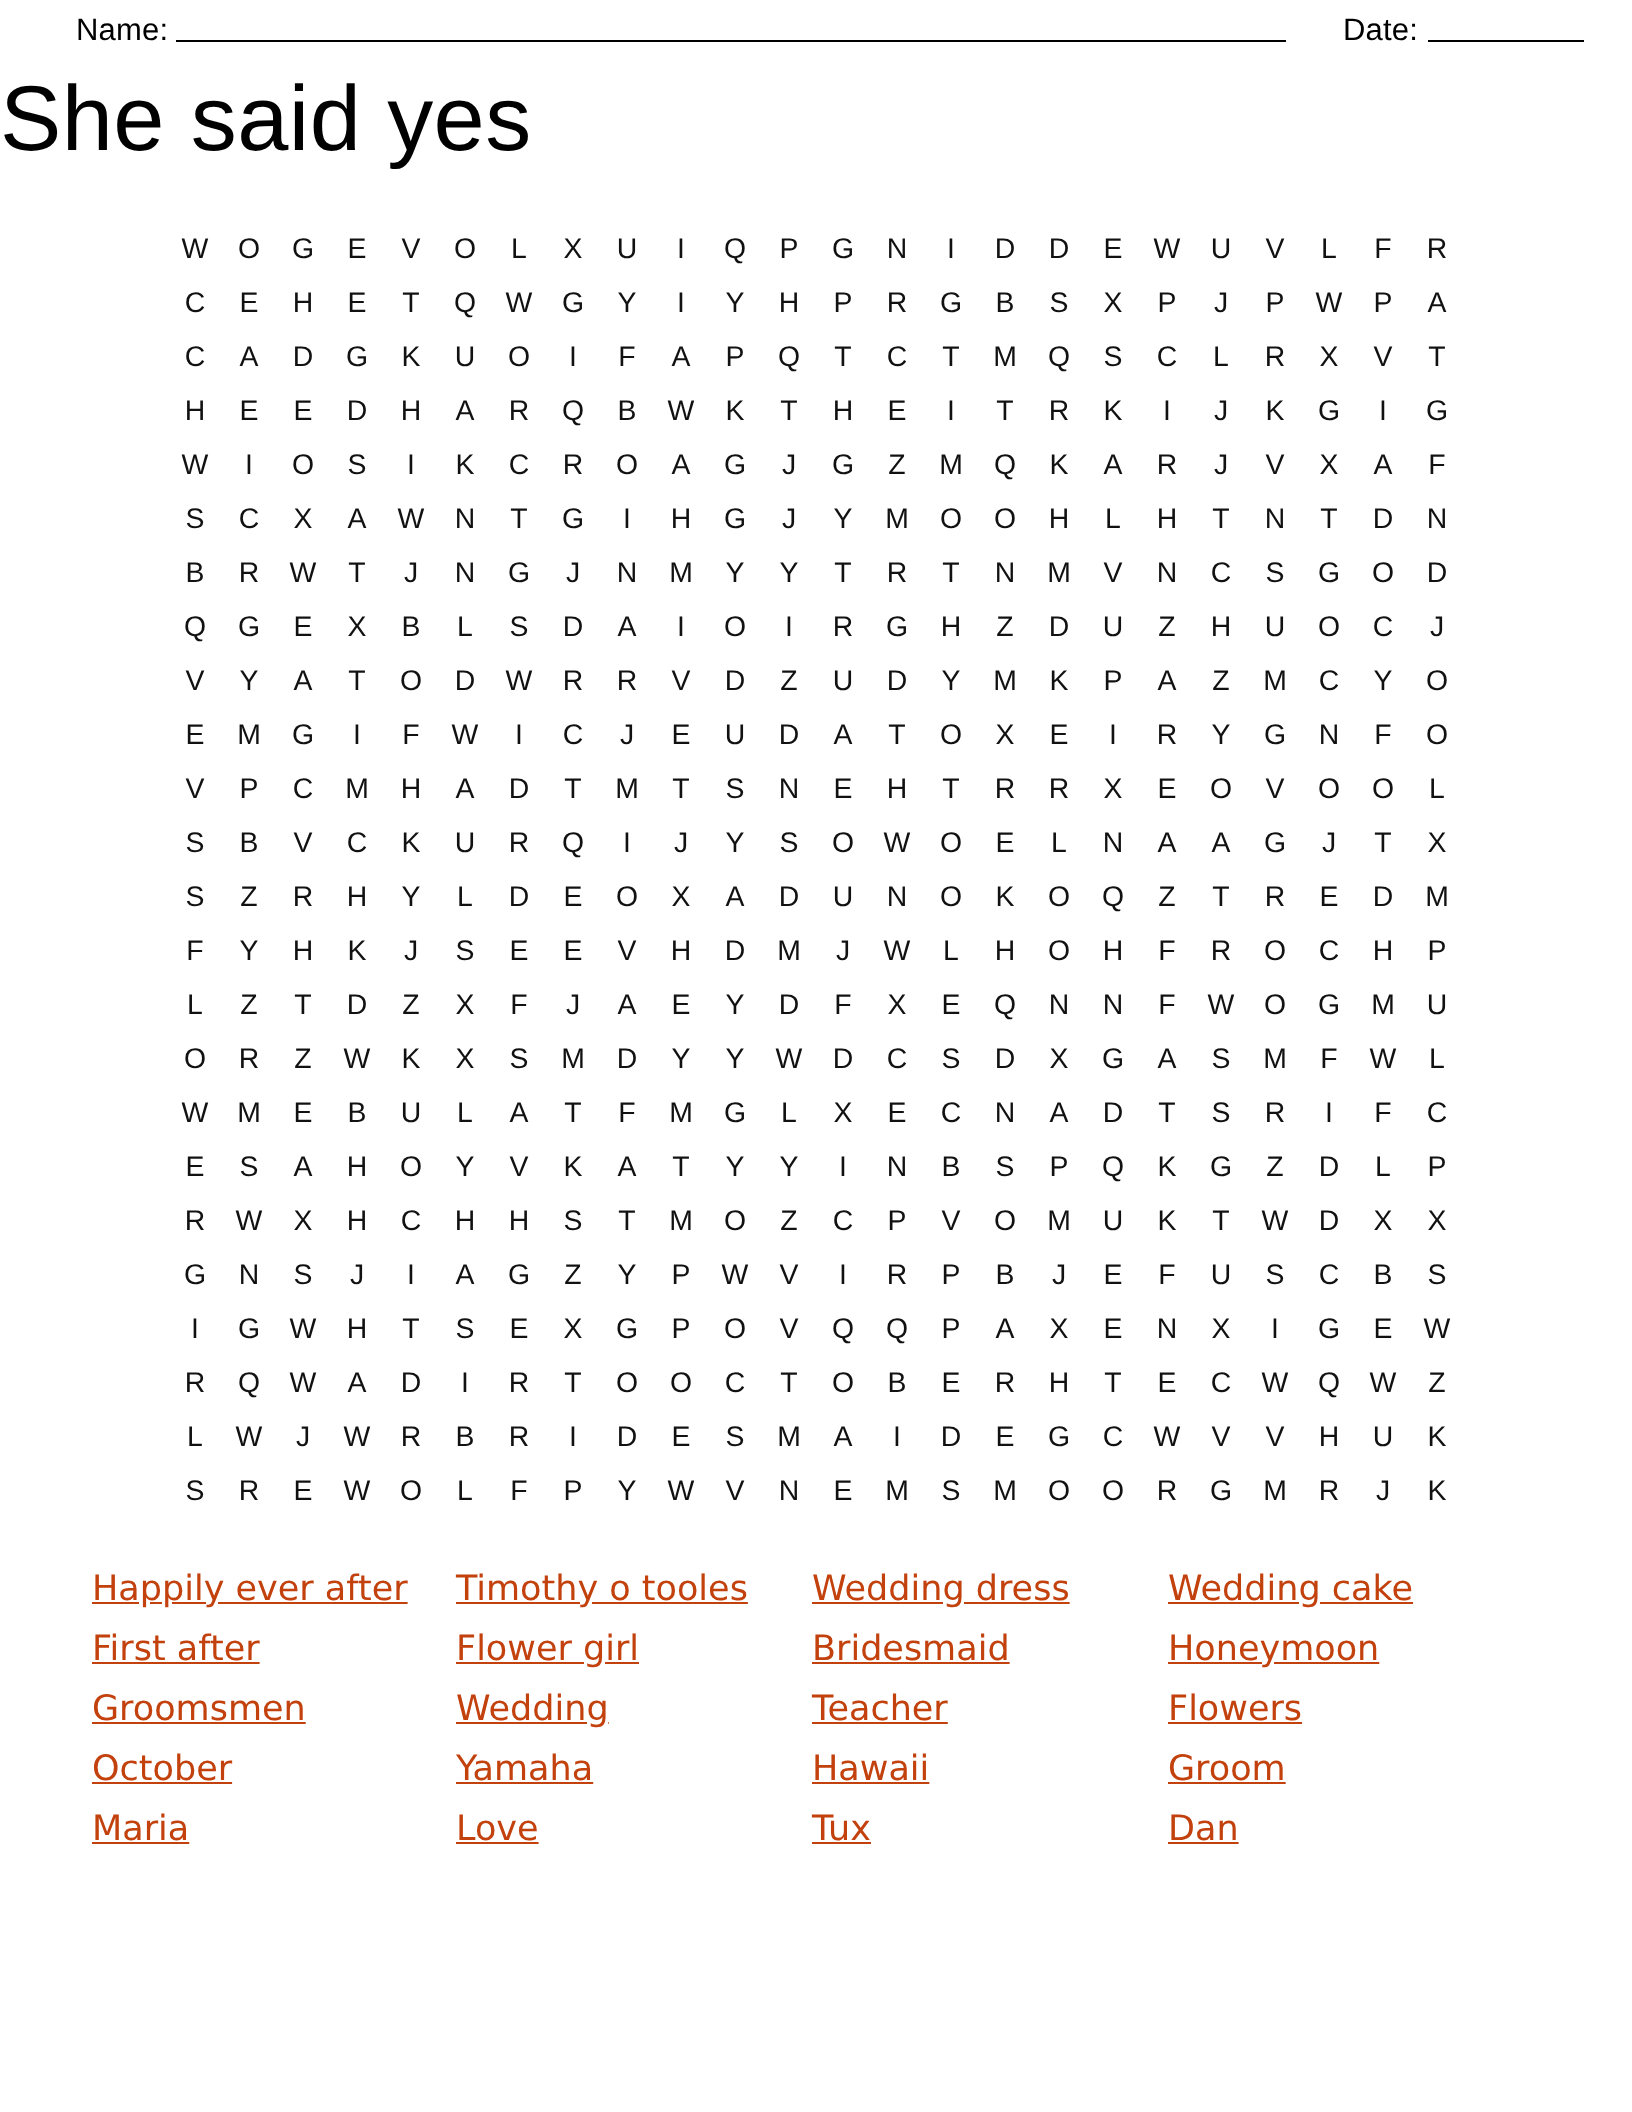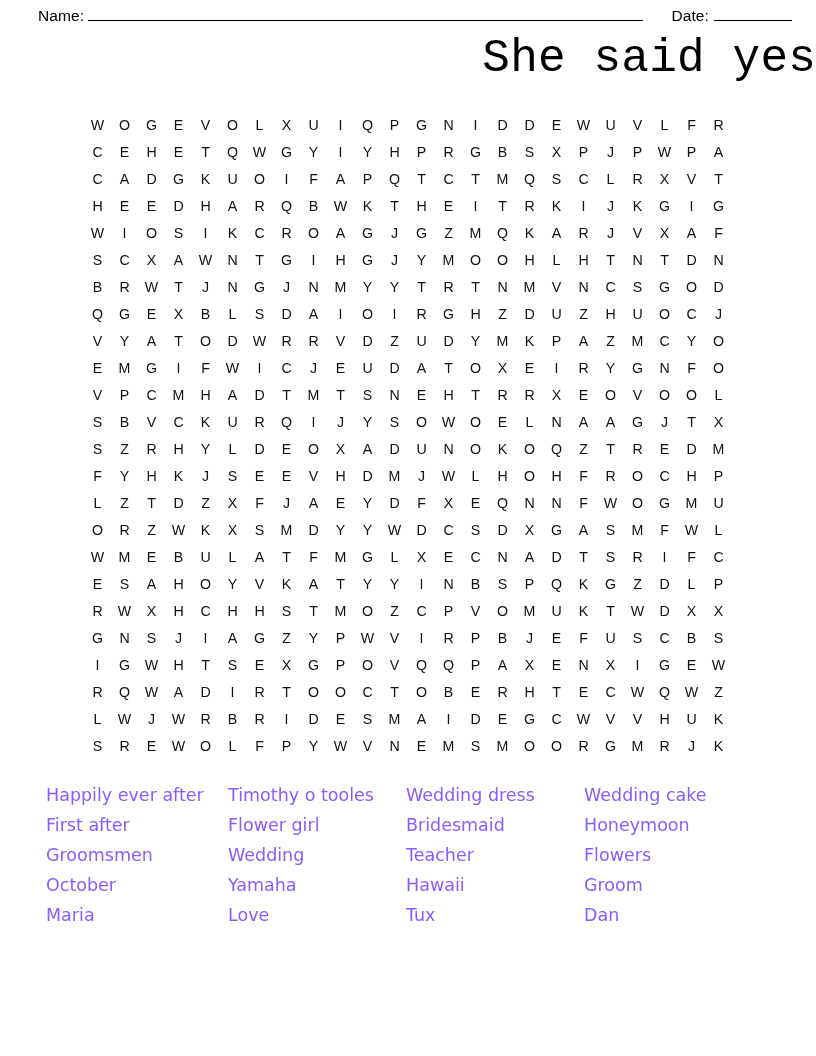--- a/index.html
+++ b/index.html
@@ -56,24 +56,24 @@
     height: 11px;
     flex: 0 0 auto;
   }
 
   
   .puzzle-title {
     position: absolute;
     top: 34px;
     left: 0;
     width: 816px;
-    text-align: right;
+    text-align: left;
     font-size: 46px;
     font-weight: normal;
-    font-family: Liberation Mono, monospace;
+    font-family: Liberation Sans, sans-serif;
     letter-spacing: 0.2px;
     margin: 0;
     line-height: 1.1;
   }
 
   
   .grid {
     position: absolute;
     top: 112px;
     left: 84px;
@@ -103,21 +103,22 @@
     grid-template-columns: 182px 178px 178px 180px;
     column-gap: 0px;
     row-gap: 0px;
   }
   .word-item {
     font-size: 17.5px;
     line-height: 30px;
     height: 30px;
     white-space: nowrap;
     font-family: "DejaVu Sans", sans-serif;
-    color: #8b5cf6;
+    color: #c2410c;
+    text-decoration: underline;
   }
   .word-item.empty { visibility: hidden; }
 </style>
 </head>
 <body>
 
 <div class="page">
 
   <div class="header-row">
     <span class="name-label">Name:</span>

